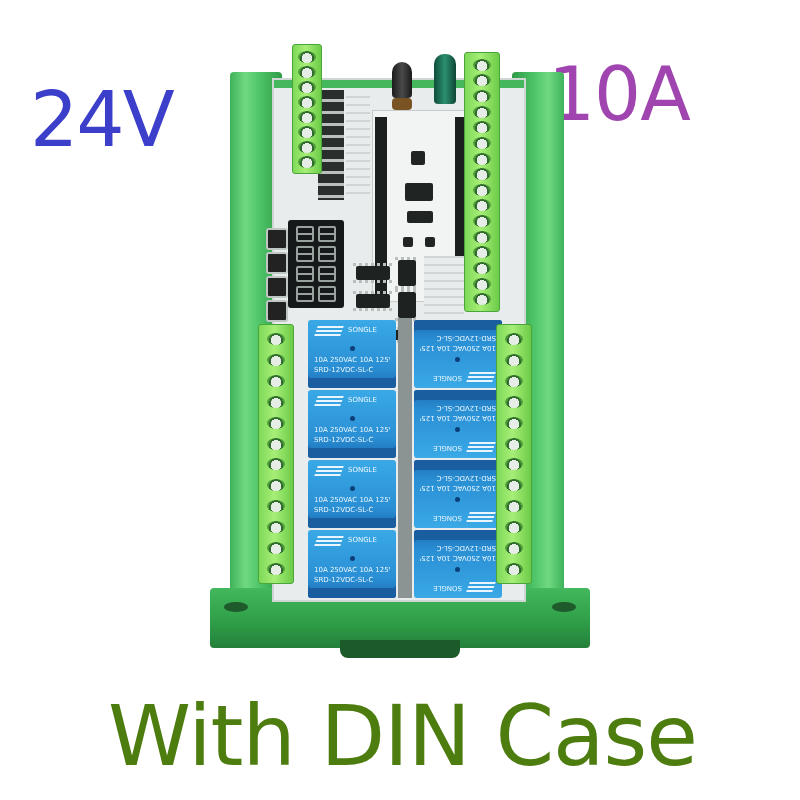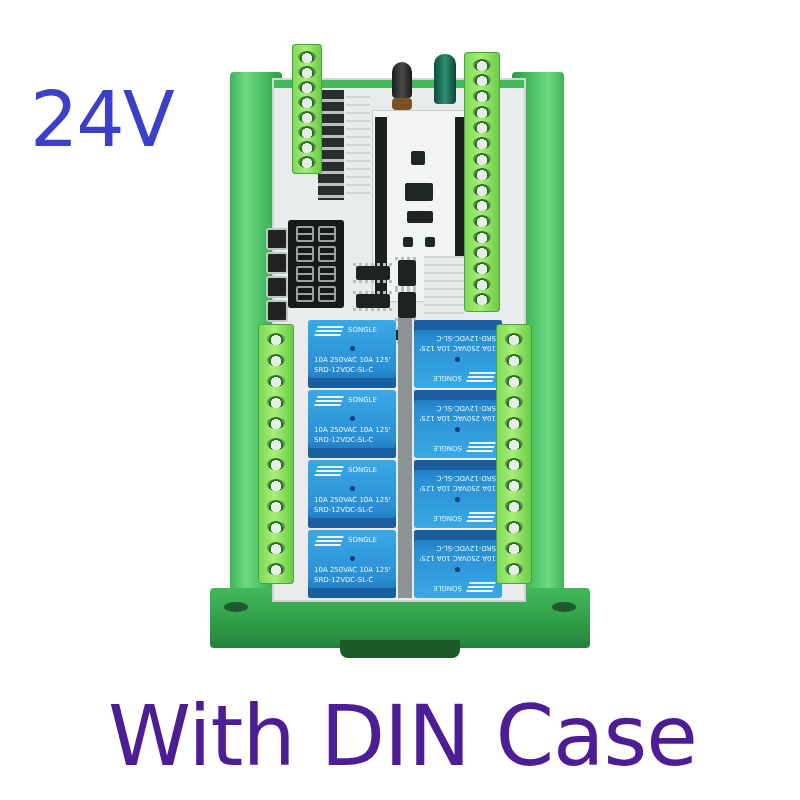--- a/index.html
+++ b/index.html
@@ -63,22 +63,23 @@
   .relay-dot { position: absolute; left: 42px; top: 26px; width: 5px; height: 5px; border-radius: 50%; background: #0d3f7a; }
   .relay-flip { transform: rotate(180deg); }
 
   .divider-channel { position: absolute; left: 124px; top: 280px; width: 14px; height: 280px; background: #8b9492; }
 </style>
 </head>
 <body>
 
 <div class="label label-voltage" style="color:#3b3fc9">24V</div>
 <div class="label label-relay" style="color:#a044b0">
+  <span>10A</span>
 </div>
-<div class="label label-case" style="color:#4c1d95">With DIN Case</div>
+<div class="label label-case" style="color:#4d7c0f">With DIN Case</div>
 
 <div class="product">
   <div class="din-rail-left"></div>
   <div class="din-rail-right"></div>
   <div class="din-base">
     <div class="din-hole" style="left:14px; top:14px;"></div>
     <div class="din-hole" style="left:342px; top:14px;"></div>
   </div>
   <div class="din-clip"></div>
 

